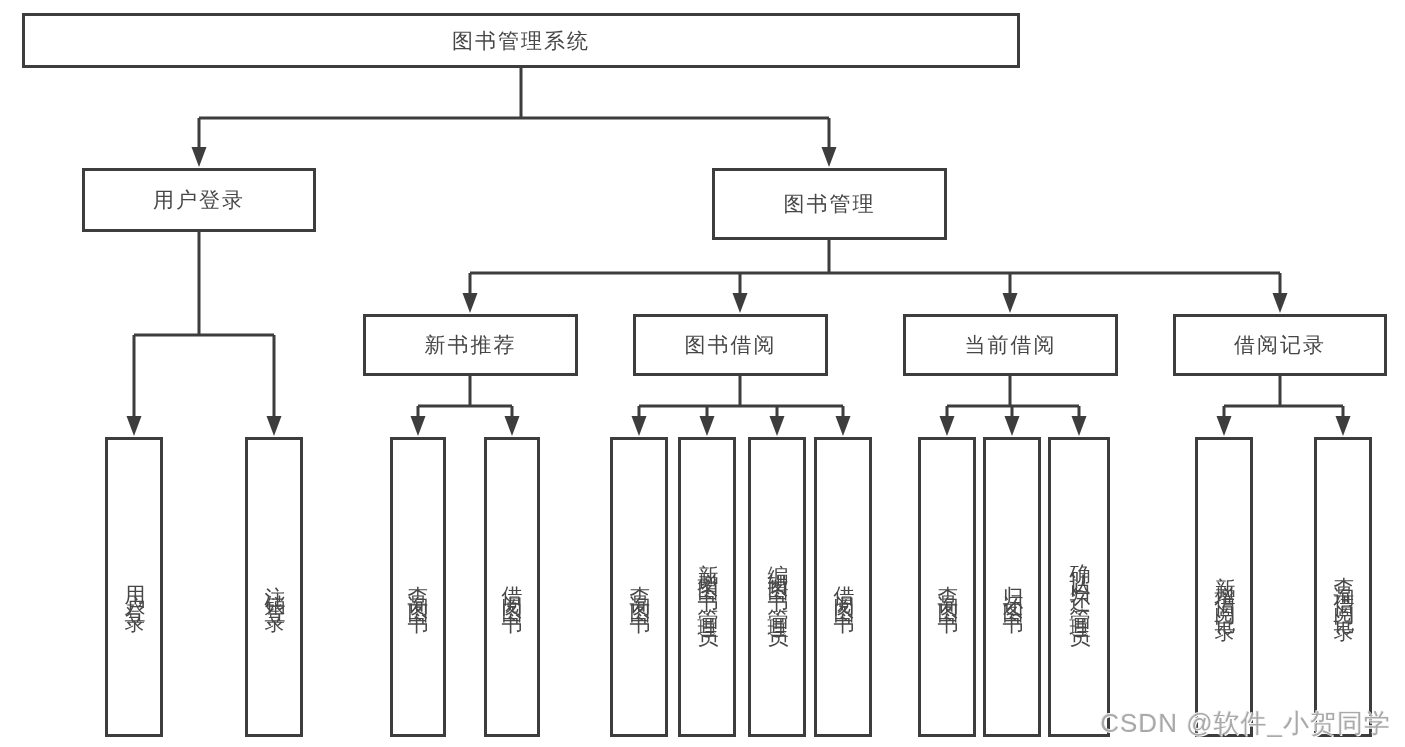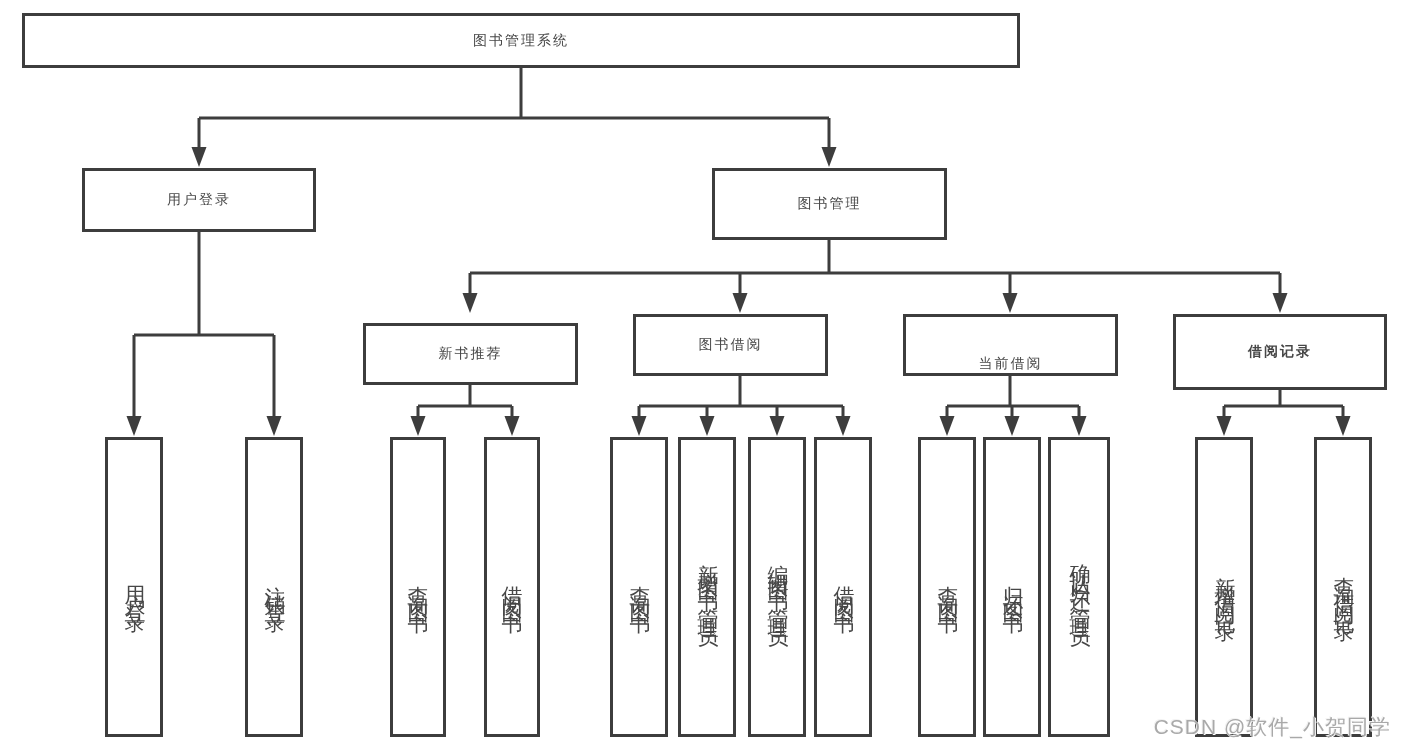--- a/index.html
+++ b/index.html
@@ -23,21 +23,21 @@
   }
   .node {
     position: absolute;
     box-sizing: border-box;
     border: 3px solid #3d3d3d;
     background: #ffffff;
     color: #474747;
     display: flex;
     align-items: center;
     justify-content: center;
-    font-size: 14px;
+    font-size: 21px;
     letter-spacing: 2px;
     z-index: 2;
   }
   .leaf {
     position: absolute;
     box-sizing: border-box;
     border: 3px solid #3d3d3d;
     background: #ffffff;
     color: #474747;
     writing-mode: vertical-rl;
@@ -46,21 +46,21 @@
     font-size: 21px;
     letter-spacing: 9px;
     line-height: 50px;
     z-index: 2;
   }
   .leaf-w62 { line-height: 54px; }
   .watermark {
     position: absolute;
     right: 14px;
     bottom: 6px;
-    font-size: 21px;
+    font-size: 26px;
     color: #a9a9a9;
     letter-spacing: 1px;
     text-shadow: 1px 1px 0 #ffffff, -1px -1px 0 #f2f2f2;
     z-index: 3;
     white-space: nowrap;
   }
   svg path {
     stroke: #3d3d3d;
     stroke-width: 3;
     fill: none;
@@ -129,30 +129,30 @@
     <span>图书管理系统</span>
   </div>
 
   <div class="node" style="left:82px; top:168px; width:234px; height:64px;">
     <span>用户登录</span>
   </div>
   <div class="node" style="left:712px; top:168px; width:235px; height:72px;">
     <span>图书管理</span>
   </div>
 
-  <div class="node" style="left:363px; top:323px; width:215px; height:62px;">
+  <div class="node" style="left:363px; top:314px; width:215px; height:62px;">
     <span>新书推荐</span>
   </div>
   <div class="node" style="left:633px; top:314px; width:195px; height:62px;">
     <span>图书借阅</span>
   </div>
-  <div class="node" style="left:903px; top:314px; width:215px; height:62px;align-items:flex-end;">
+  <div class="node" style="left:903px; top:314px; width:215px; height:62px;">
     <span>当前借阅</span>
   </div>
-  <div class="node" style="left:1173px; top:314px; width:214px; height:76px;font-weight:bold;">
+  <div class="node" style="left:1173px; top:314px; width:214px; height:62px;">
     <span>借阅记录</span>
   </div>
 
   <div class="leaf" style="left:105px; top:437px; width:58px; height:300px;">用户登录</div>
   <div class="leaf" style="left:245px; top:437px; width:58px; height:300px;">注销登录</div>
 
   <div class="leaf" style="left:390px; top:437px; width:56px; height:300px;">查询图书</div>
   <div class="leaf" style="left:484px; top:437px; width:56px; height:300px;">借阅图书</div>
 
   <div class="leaf" style="left:610px; top:437px; width:58px; height:300px;">查询图书</div>

